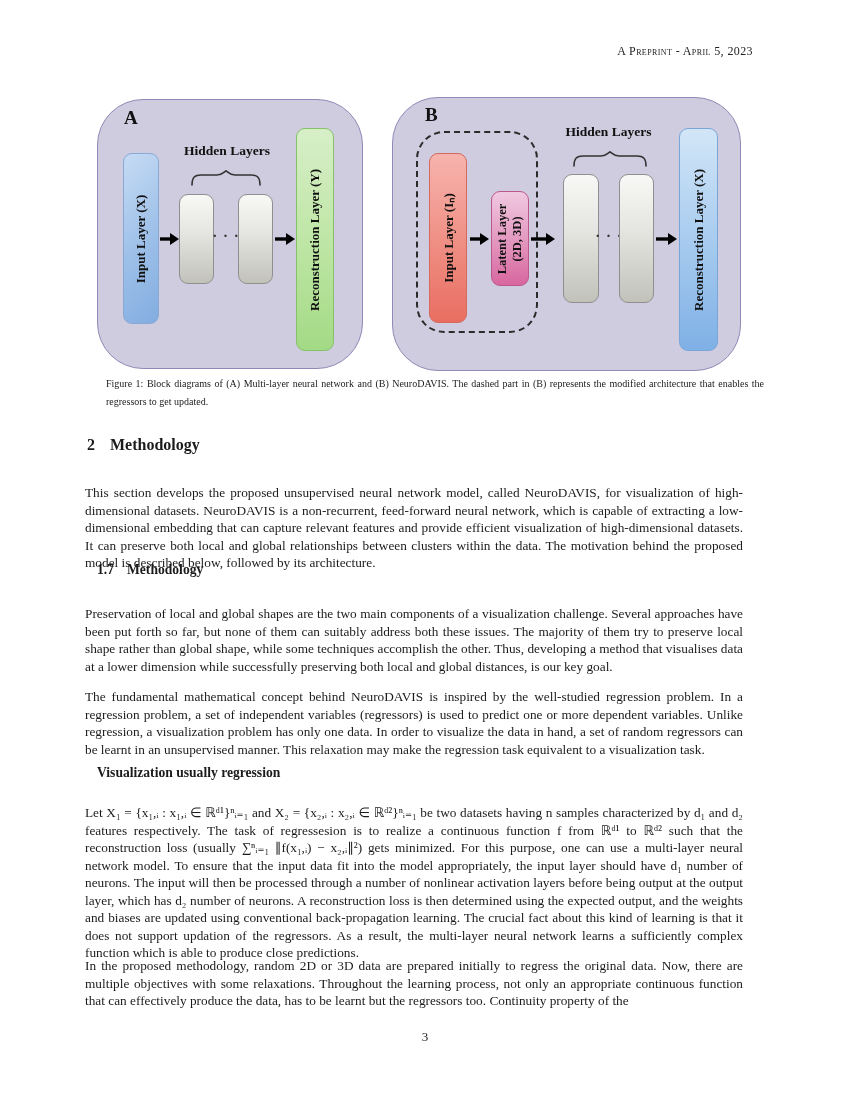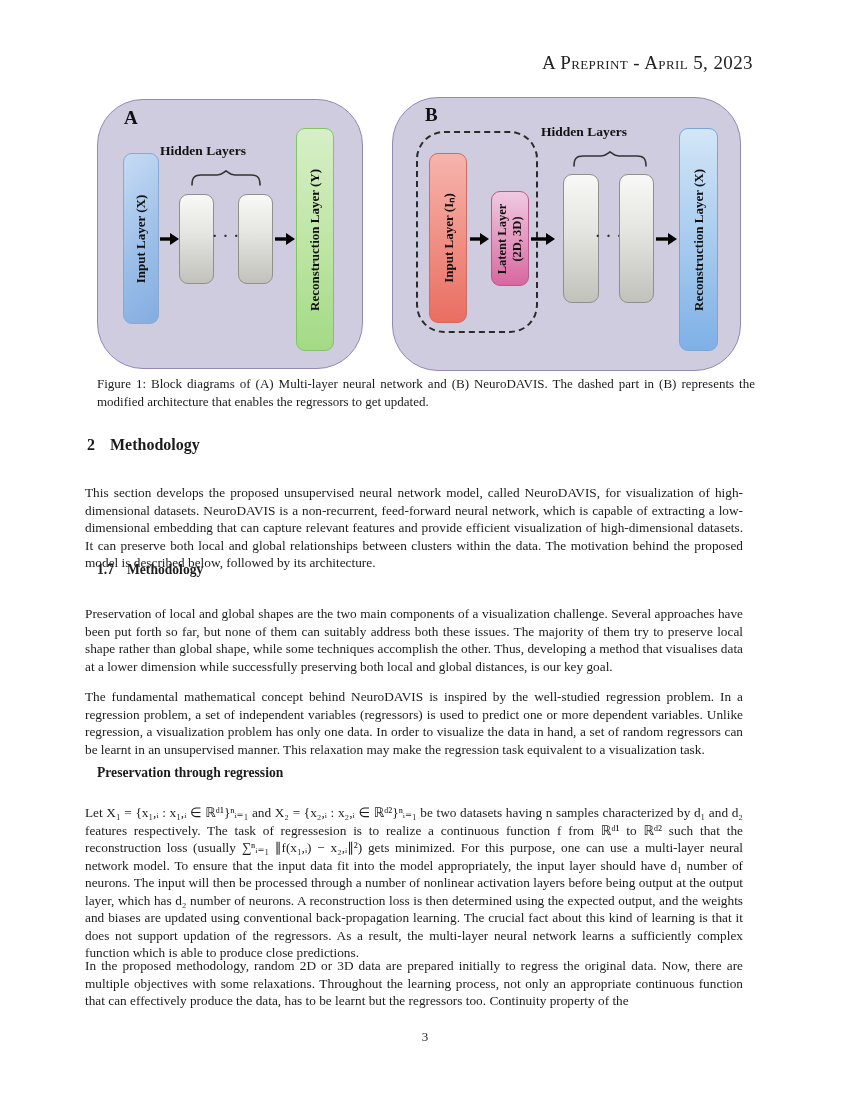--- a/index.html
+++ b/index.html
@@ -5,21 +5,21 @@
   html,body{margin:0;padding:0;}
   body{
     width:850px;height:1100px;background:#ffffff;position:relative;
     font-family:"Liberation Serif", serif;color:#1b1b1b;overflow:hidden;
   }
   .abs{position:absolute;}
 
   
   .header-right{
     left:97px;top:44px;width:656px;text-align:right;
-    font-size:19px;font-variant:small-caps;letter-spacing:.4px;color:#222;margin-top:8px;
+    font-size:12px;font-variant:small-caps;letter-spacing:.4px;color:#222;
   }
 
   
   .figure{left:0;top:97px;width:850px;height:278px;}
   .panel{
     background:#cfccdf;border:1.5px solid #918ab8;border-radius:46px;
     position:absolute;box-sizing:border-box;
   }
   .panel-label{font-size:19px;font-weight:bold;color:#111;position:absolute;}
   .layer{
@@ -32,27 +32,27 @@
   .rot2 span{display:block;white-space:nowrap;}
   .blue-a{background:linear-gradient(135deg,#c6dbf4 0%,#9cbfe8 55%,#83ade0 100%);border:1px solid #86a9d6;}
   .gray{background:linear-gradient(to bottom,#f8f8f6 0%,#e4e4e0 45%,#c2c2bb 100%);border:1px solid #8f8f8f;}
   .green{background:linear-gradient(to bottom,#d7efc8 0%,#bfe6a6 50%,#a3da85 100%);border:1px solid #84c167;}
   .red{background:linear-gradient(to bottom,#f6b4ad 0%,#ef8d82 55%,#e96e61 100%);border:1px solid #d5695e;}
   .pink{background:linear-gradient(to bottom,#f0c9e1 0%,#e295bd 55%,#d8679f 100%);border:1px solid #bc578b;}
   .blue-b{background:linear-gradient(to bottom,#d2e6f7 0%,#a4c9ee 55%,#7fb0e6 100%);border:1px solid #79a6d8;}
   .dashed-box{
     position:absolute;border:2px dashed #2a2a2a;border-radius:28px;box-sizing:border-box;background:transparent;
   }
-  .hidden-label{position:absolute;font-weight:bold;font-size:13.5px;color:#111;}
+  .hidden-label{position:absolute;text-align:center;font-weight:bold;font-size:13.5px;color:#111;}
   .dots{position:absolute;font-weight:bold;font-size:15px;letter-spacing:1px;color:#333;text-align:center;}
   .arrow{position:absolute;}
   .brace{position:absolute;}
 
   
-  .caption{left:97px;top:375px;width:658px;font-size:13px;line-height:17.6px;text-align:justify;}
+  .caption{left:106px;top:375px;width:658px;font-size:10px;line-height:17.6px;text-align:justify;}
   .h2{left:87px;top:436px;font-size:16px;font-weight:bold;}
   .h2 .num{margin-right:15px;}
   .h3{left:97px;font-size:13.6px;font-weight:bold;}
   .h3 .num{margin-right:13px;}
   .para{left:85px;width:658px;font-size:13.3px;line-height:17.5px;text-align:justify;margin-top:16px;}
   .page-num{left:0;top:1029px;width:850px;text-align:center;font-size:13px;}
 </style>
 </head>
 <body>
 
@@ -147,19 +147,19 @@
 <div class="abs para" style="top:468px;">This section develops the proposed unsupervised neural network model, called NeuroDAVIS, for visualization of high-dimensional datasets. NeuroDAVIS is a non-recurrent, feed-forward neural network, which is capable of extracting a low-dimensional embedding that can capture relevant features and provide efficient visualization of high-dimensional datasets. It can preserve both local and global relationships between clusters within the data. The motivation behind the proposed model is described below, followed by its architecture.</div>
 
 <div class="abs h3" style="top:562px;">
   <span class="num">1.7</span><span>Methodology</span>
 </div>
 
 <div class="abs para" style="top:589px;">Preservation of local and global shapes are the two main components of a visualization challenge. Several approaches have been put forth so far, but none of them can suitably address both these issues. The majority of them try to preserve local shape rather than global shape, while some techniques accomplish the other. Thus, developing a method that visualises data at a lower dimension while successfully preserving both local and global distances, is our key goal.</div>
 <div class="abs para" style="top:672px;">The fundamental mathematical concept behind NeuroDAVIS is inspired by the well-studied regression problem. In a regression problem, a set of independent variables (regressors) is used to predict one or more dependent variables. Unlike regression, a visualization problem has only one data. In order to visualize the data in hand, a set of random regressors can be learnt in an unsupervised manner. This relaxation may make the regression task equivalent to a visualization task.</div>
 
 <div class="abs h3" style="top:765px;">
-  <span>Preservation through regression</span>
+  <span>Visualization usually regression</span>
 </div>
 
 <div class="abs para" style="top:788px;">Let X₁ = {x₁,ᵢ : x₁,ᵢ ∈ ℝᵈ¹}ⁿᵢ₌₁ and X₂ = {x₂,ᵢ : x₂,ᵢ ∈ ℝᵈ²}ⁿᵢ₌₁ be two datasets having n samples characterized by d₁ and d₂ features respectively. The task of regressesion is to realize a continuous function f from ℝᵈ¹ to ℝᵈ² such that the reconstruction loss (usually ∑ⁿᵢ₌₁ ∥f(x₁,ᵢ) − x₂,ᵢ∥²) gets minimized. For this purpose, one can use a multi-layer neural network model. To ensure that the input data fit into the model appropriately, the input layer should have d₁ number of neurons. The input will then be processed through a number of nonlinear activation layers before being output at the output layer, which has d₂ number of neurons. A reconstruction loss is then determined using the expected output, and the weights and biases are updated using conventional back-propagation learning. The crucial fact about this kind of learning is that it does not support updation of the regressors. As a result, the multi-layer neural network learns a sufficiently complex function which is able to produce close predictions.</div>
 <div class="abs para" style="top:941px;">In the proposed methodology, random 2D or 3D data are prepared initially to regress the original data. Now, there are multiple objectives with some relaxations. Throughout the learning process, not only an appropriate continuous function that can effectively produce the data, has to be learnt but the regressors too. Continuity property of the</div>
 
 <div class="abs page-num">3</div>
 
 </body></html>

